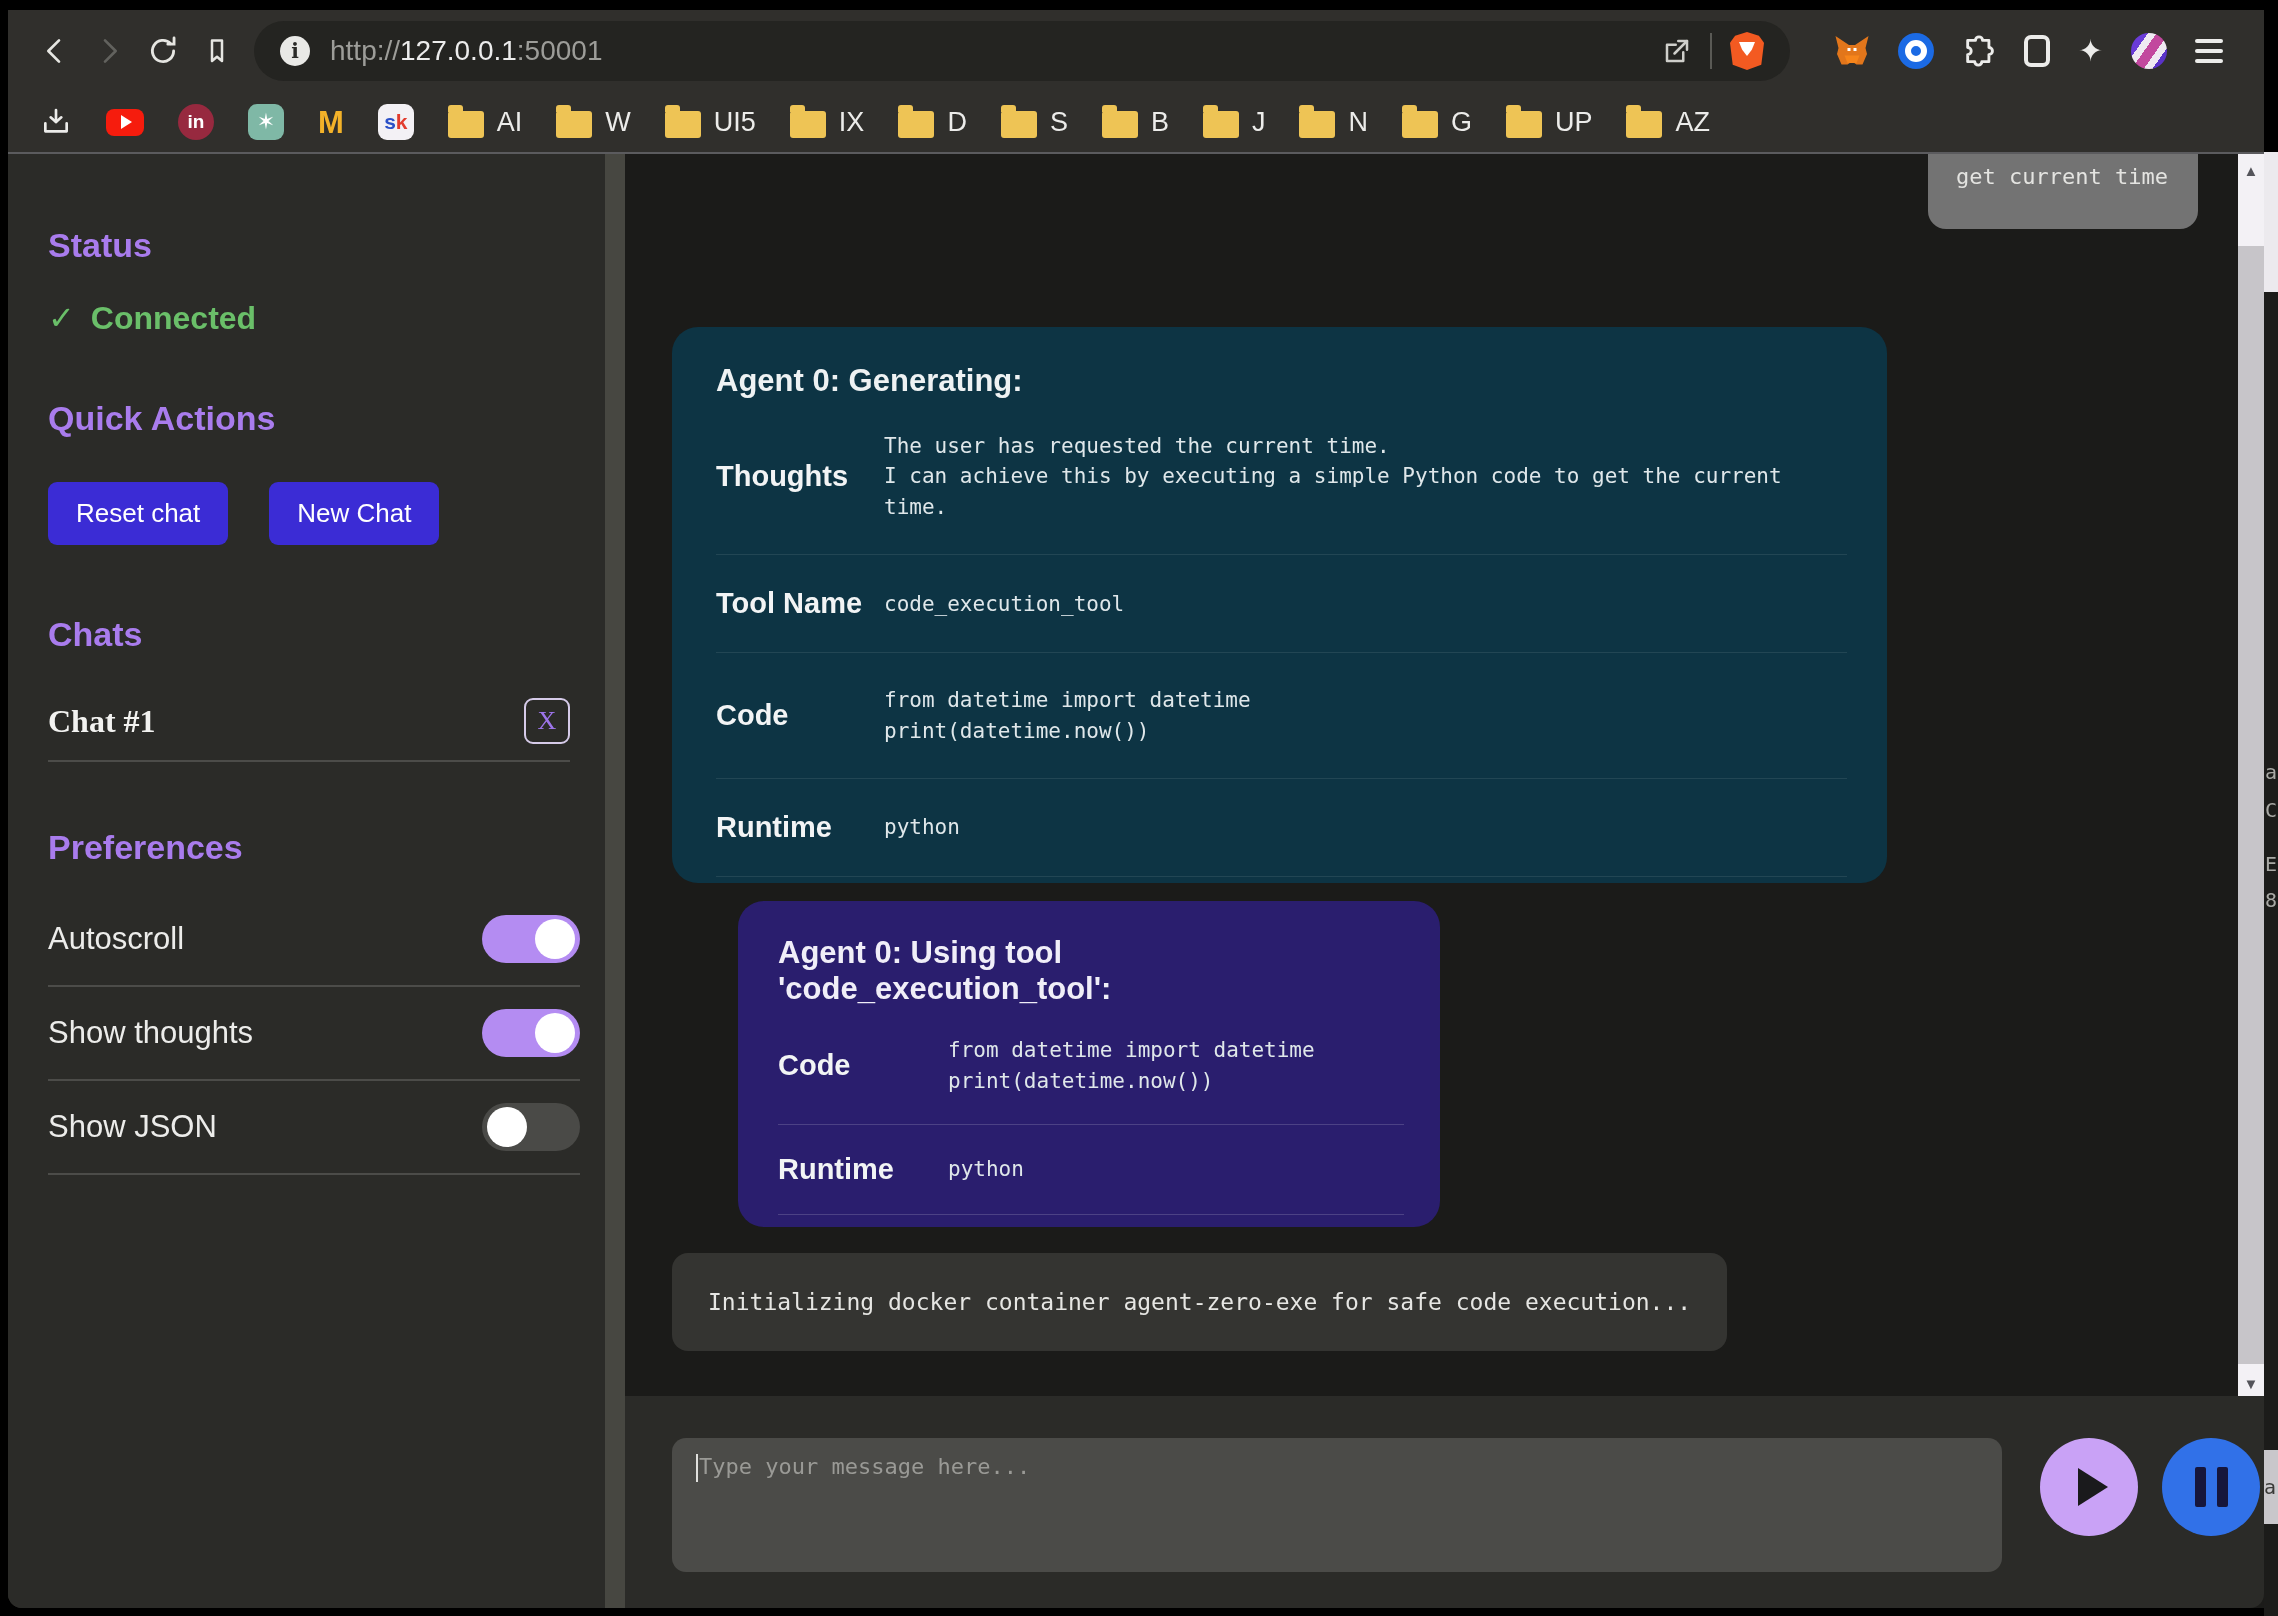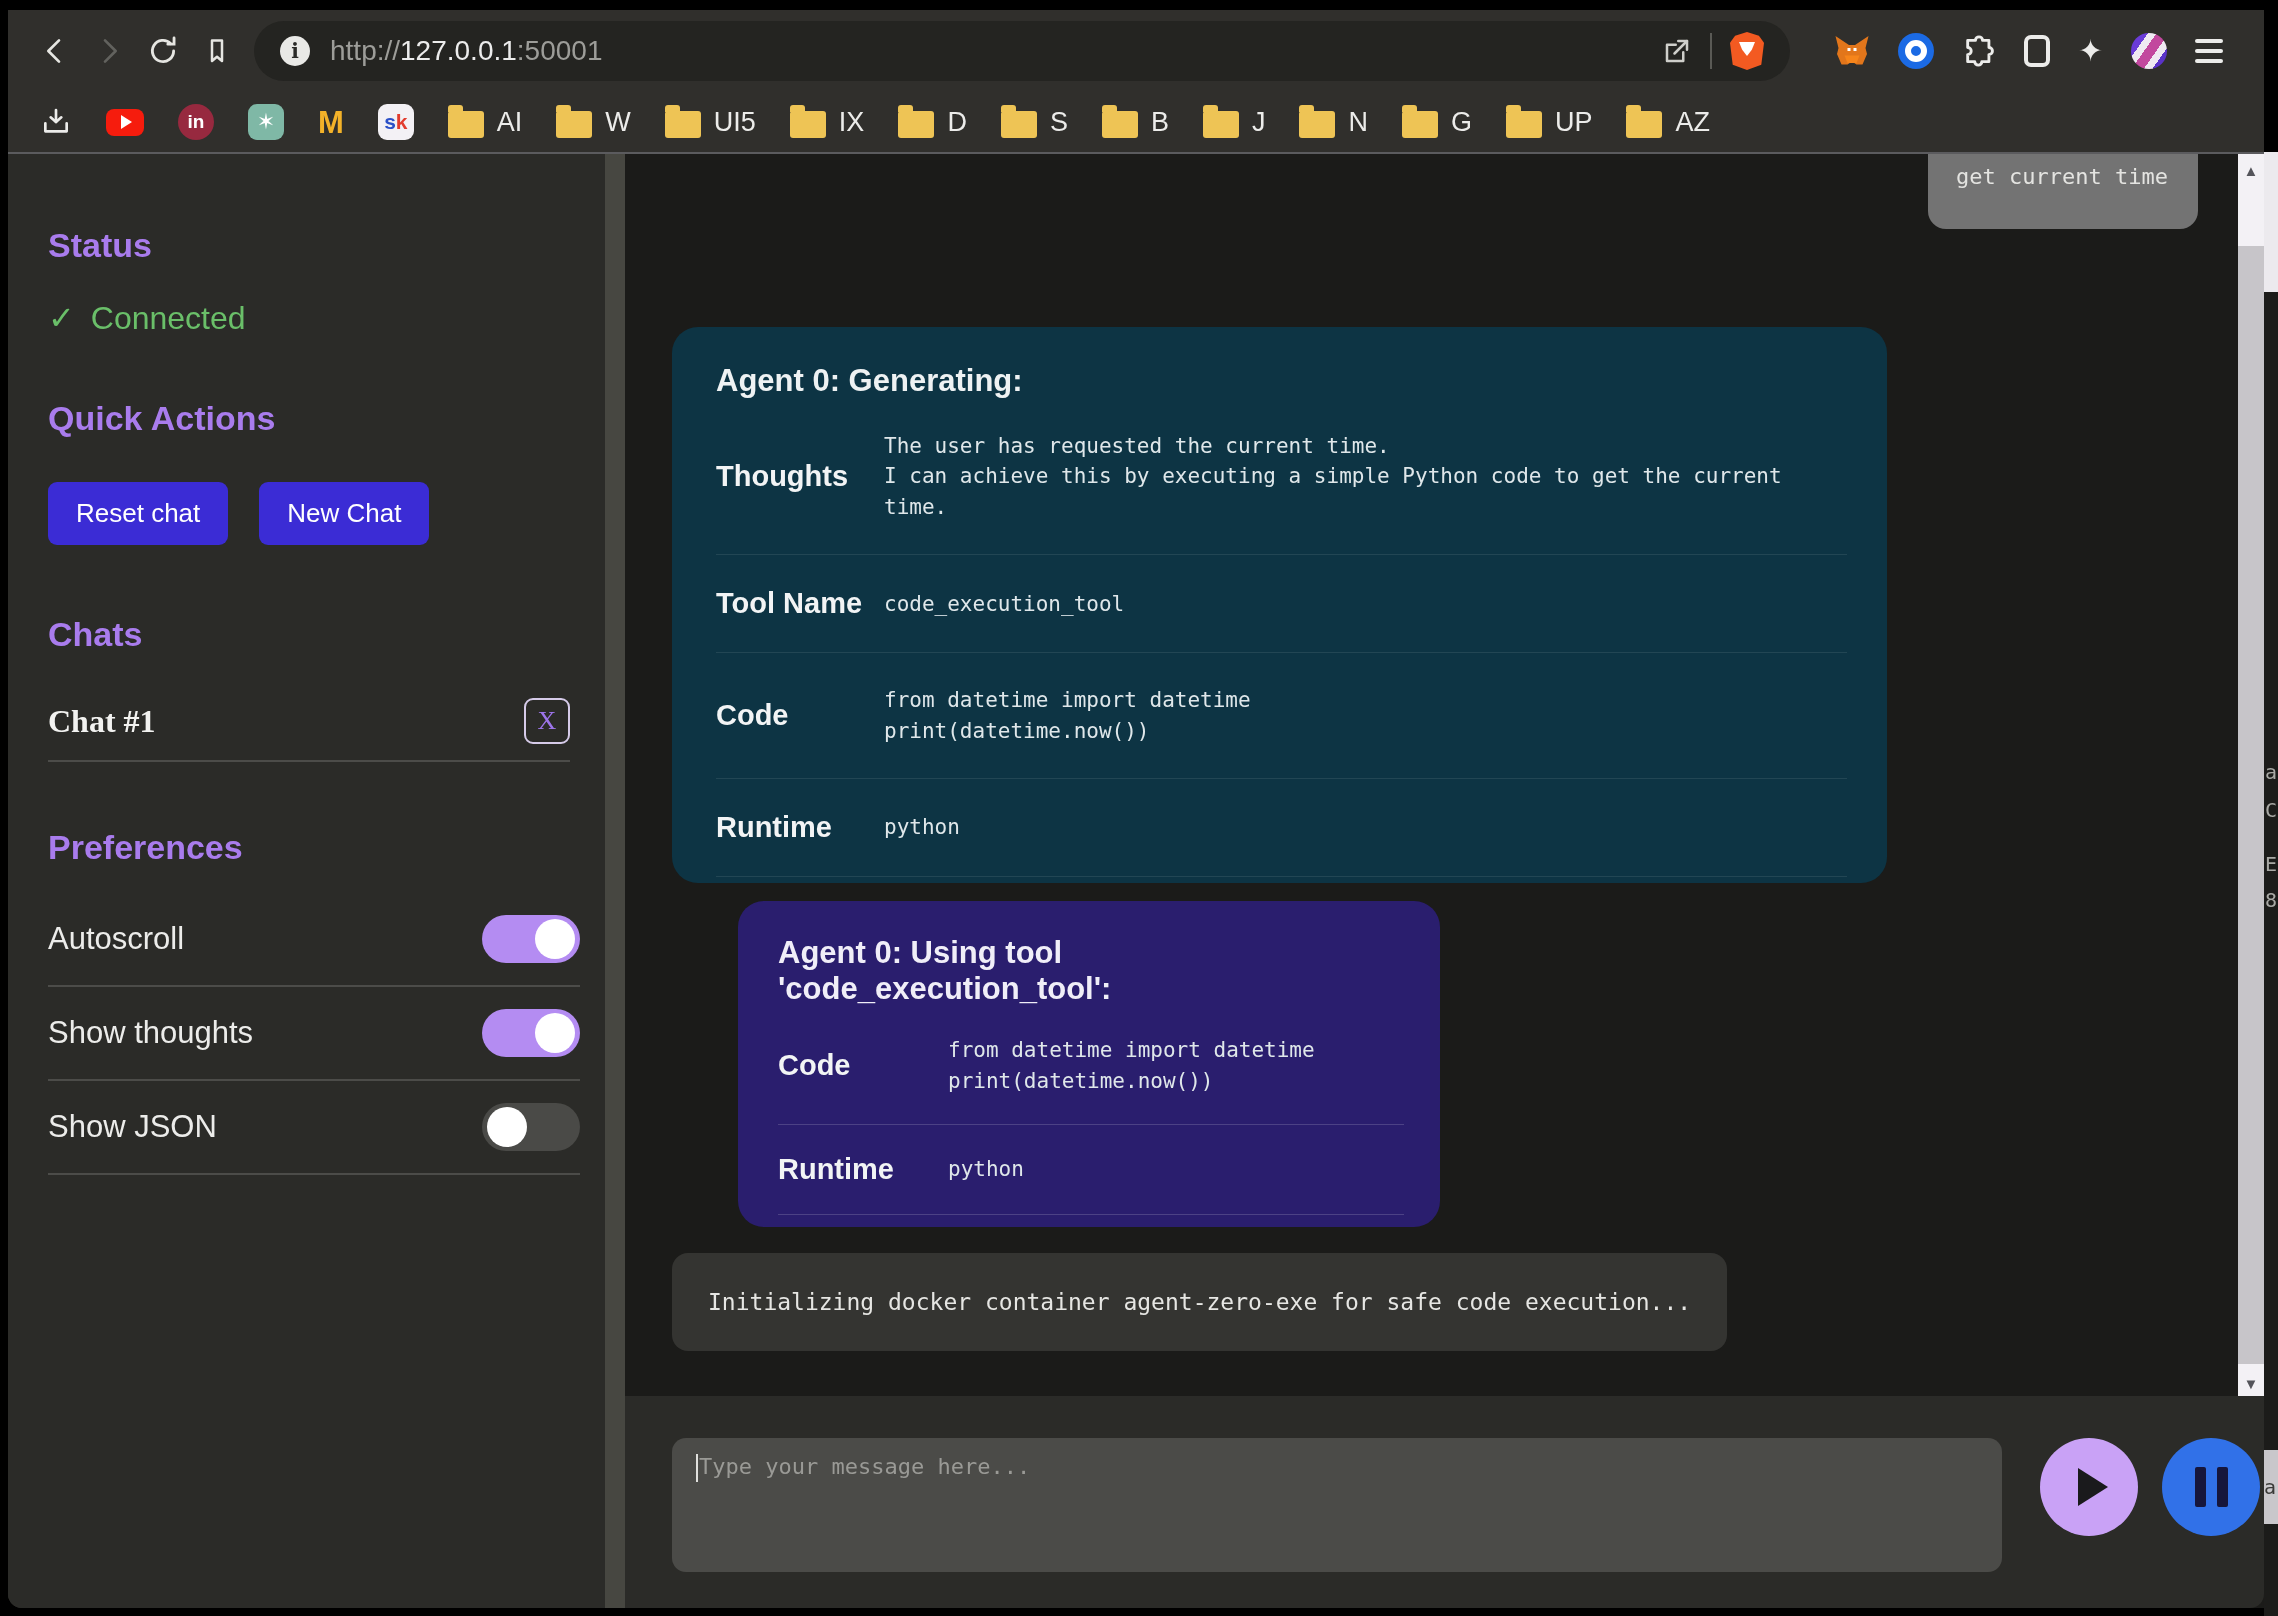--- a/index.html
+++ b/index.html
@@ -61,23 +61,23 @@
 
   
   .page { flex:1; display:flex; border-top:2px solid #5b5b5e; min-height:0; }
 
   
   .sidebar { width:597px; background:#2b2b28; padding-left:40px; border-radius:0 0 0 14px; flex:0 0 auto; }
   .side-h { font-size:34px; font-weight:bold; color:#a97ced; }
   .h-status { margin-top:72px; }
   .connected { margin-top:34px; display:flex; align-items:center; gap:16px; }
   .check { color:#6abf69; font-size:32px; }
-  .connected-label { color:#6abf69; font-size:32px; font-weight:normal; }
+  .connected-label { color:#6abf69; font-size:32px; font-weight:bold; }
   .h-qa { margin-top:62px; }
-  .qa-btns { margin-top:44px; display:flex; gap:31px; }
+  .qa-btns { margin-top:44px; display:flex; gap:41px; }
   .qa-btn { background:#3b2cd5; color:#fff; border:none; font-size:26px; padding:16px 28px;
             border-radius:9px; font-family:"Liberation Sans",sans-serif; }
   .h-chats { margin-top:70px; }
   .chat-row { margin-top:44px; width:522px; display:flex; align-items:center; justify-content:space-between;font-family:Liberation Serif, serif; }
   .chat-label { color:#f2f2f0; font-size:32px; font-weight:bold; }
   .chat-close { width:46px; height:46px; border:2px solid #d6cbe9; border-radius:9px; background:transparent;
                 color:#9d74ea; font-size:26px; display:flex; align-items:center; justify-content:center; }
   .side-div { width:522px; border-bottom:2px solid #4c4c49; margin-top:16px; }
   .h-prefs { margin-top:66px; }
   .pref-row { width:532px; display:flex; align-items:center; justify-content:space-between;

